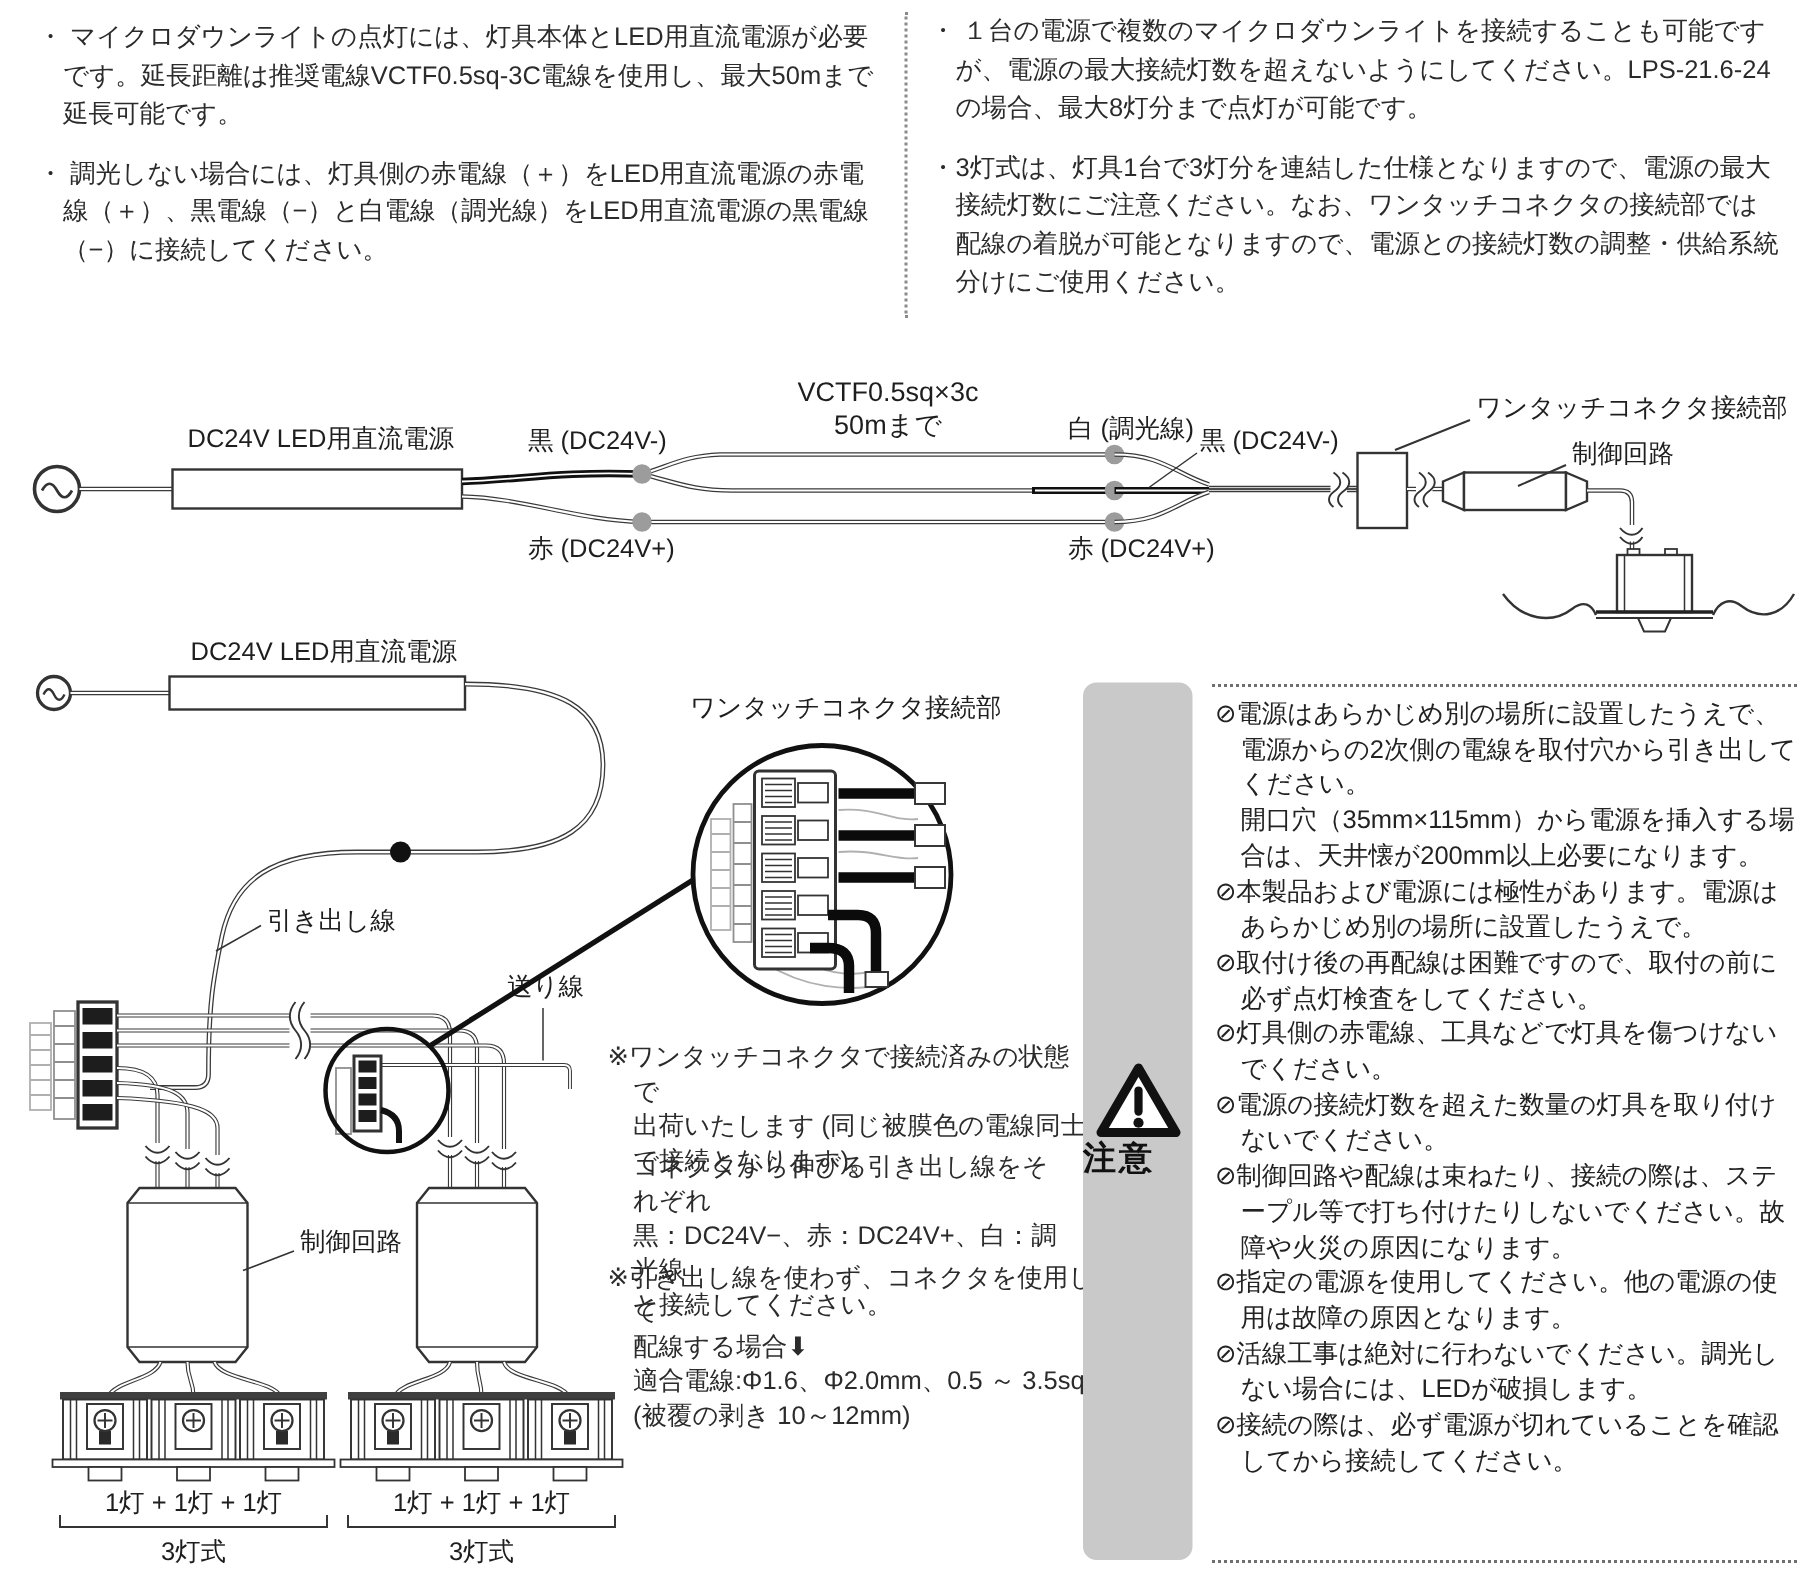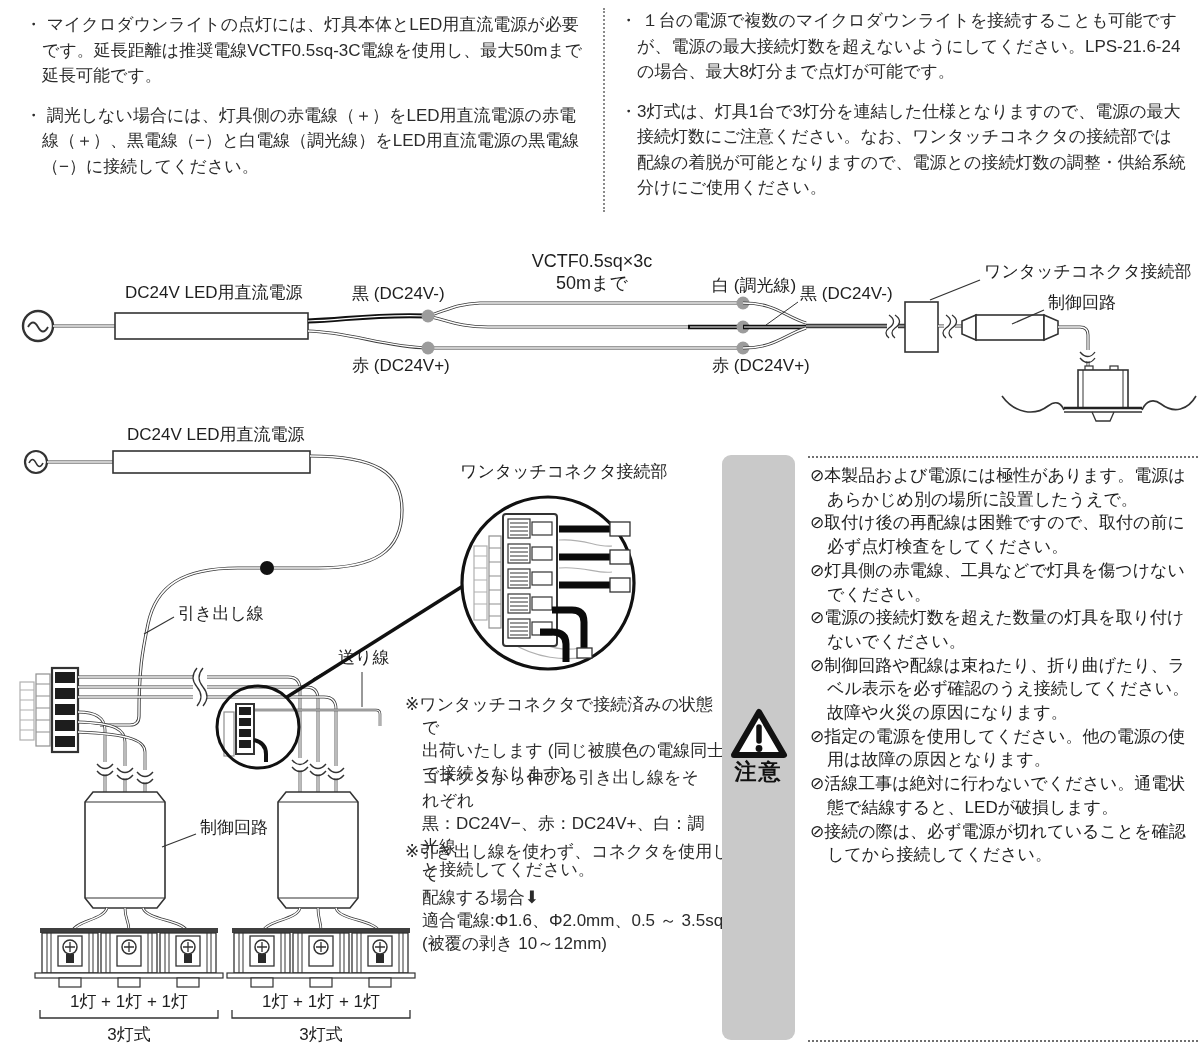--- a/index.html
+++ b/index.html
@@ -5,21 +5,21 @@
   html,body{margin:0;padding:0;background:#fff;}
   .page{position:relative;width:1200px;height:1058px;background:#fff;overflow:hidden;
         font-family:"Liberation Sans","DejaVu Sans",sans-serif;color:#2b2b2b;}
   .bullet{font-size:17px;line-height:25.5px;text-indent:-1em;padding-left:1em;margin:0 0 14px 0;}
   .col-left{position:absolute;left:25px;top:12px;width:560px;}
   .col-right{position:absolute;left:620px;top:8px;width:566px;}
   .vdivider{position:absolute;left:603px;top:8px;height:204px;width:0;border-left:2px dotted #8a8a8a;}
   .note{position:absolute;font-size:17px;line-height:23px;white-space:pre-line;}
   .hang{text-indent:-1em;padding-left:1em;}
   .caution-bar{position:absolute;left:722px;top:455px;width:73px;height:585px;background:#c9c9c9;border-radius:9px;}
-  .caution-title{position:absolute;left:722px;top:757px;width:73px;text-align:center;
+  .caution-title{position:absolute;left:722px;top:757px;width:73px;
                  font-size:22px;font-weight:bold;color:#111;letter-spacing:2px;}
   .caution-tri{position:absolute;left:730px;top:708px;}
   .dotline{position:absolute;left:808px;width:390px;height:0;border-top:2px dotted #6f6f6f;}
   .caution-list{position:absolute;left:810px;top:464px;width:388px;}
   .citem{font-size:17px;line-height:23.7px;white-space:pre-line;text-indent:-1em;padding-left:1em;color:#222;}
   svg{position:absolute;}
   svg text{font-family:"Liberation Sans","DejaVu Sans",sans-serif;font-size:17px;fill:#1e1e1e;}
   svg text.sp{font-size:18px;}
   .co{stroke:#3a3a3a;stroke-width:3;fill:none}
   .ci{stroke:#fff;stroke-width:1.4;fill:none}
@@ -354,24 +354,26 @@
 
   <div class="caution-bar"></div>
   <svg class="caution-tri" width="58" height="52" viewBox="0 0 58 52">
     <polygon points="29,4 54,47 4,47" fill="#fff" stroke="#111" stroke-width="6" stroke-linejoin="round"></polygon>
     <line x1="29" y1="19" x2="29" y2="33" stroke="#111" stroke-width="5.5" stroke-linecap="round"></line>
     <circle cx="29" cy="40.5" r="3.4" fill="#111"></circle>
   </svg>
   <div class="caution-title">注意</div>
   <div class="dotline" style="top:456px;"></div>
   <div class="caution-list">
+    <div class="citem">⊘電源はあらかじめ別の場所に設置したうえで、電源からの2次側の電線を取付穴から引き出してください。
+開口穴（35mm×115mm）から電源を挿入する場合は、天井懐が200mm以上必要になります。</div>
     <div class="citem">⊘本製品および電源には極性があります。電源はあらかじめ別の場所に設置したうえで。</div>
     <div class="citem">⊘取付け後の再配線は困難ですので、取付の前に必ず点灯検査をしてください。</div>
     <div class="citem">⊘灯具側の赤電線、工具などで灯具を傷つけないでください。</div>
     <div class="citem">⊘電源の接続灯数を超えた数量の灯具を取り付けないでください。</div>
-    <div class="citem">⊘制御回路や配線は束ねたり、折り曲げたり、ラベル表示を必ず確認のうえ接続してください。故障や火災の原因になります。</div>
+    <div class="citem">⊘制御回路や配線は束ねたり、接続の際は、ステープル等で打ち付けたりしないでください。故障や火災の原因になります。</div>
     <div class="citem">⊘指定の電源を使用してください。他の電源の使用は故障の原因となります。</div>
-    <div class="citem">⊘活線工事は絶対に行わないでください。通電状態で結線すると、LEDが破損します。</div>
+    <div class="citem">⊘活線工事は絶対に行わないでください。調光しない場合には、LEDが破損します。</div>
     <div class="citem">⊘接続の際は、必ず電源が切れていることを確認してから接続してください。</div>
   </div>
   <div class="dotline" style="top:1040px;"></div>
 
 </div>
 
 </body></html>

